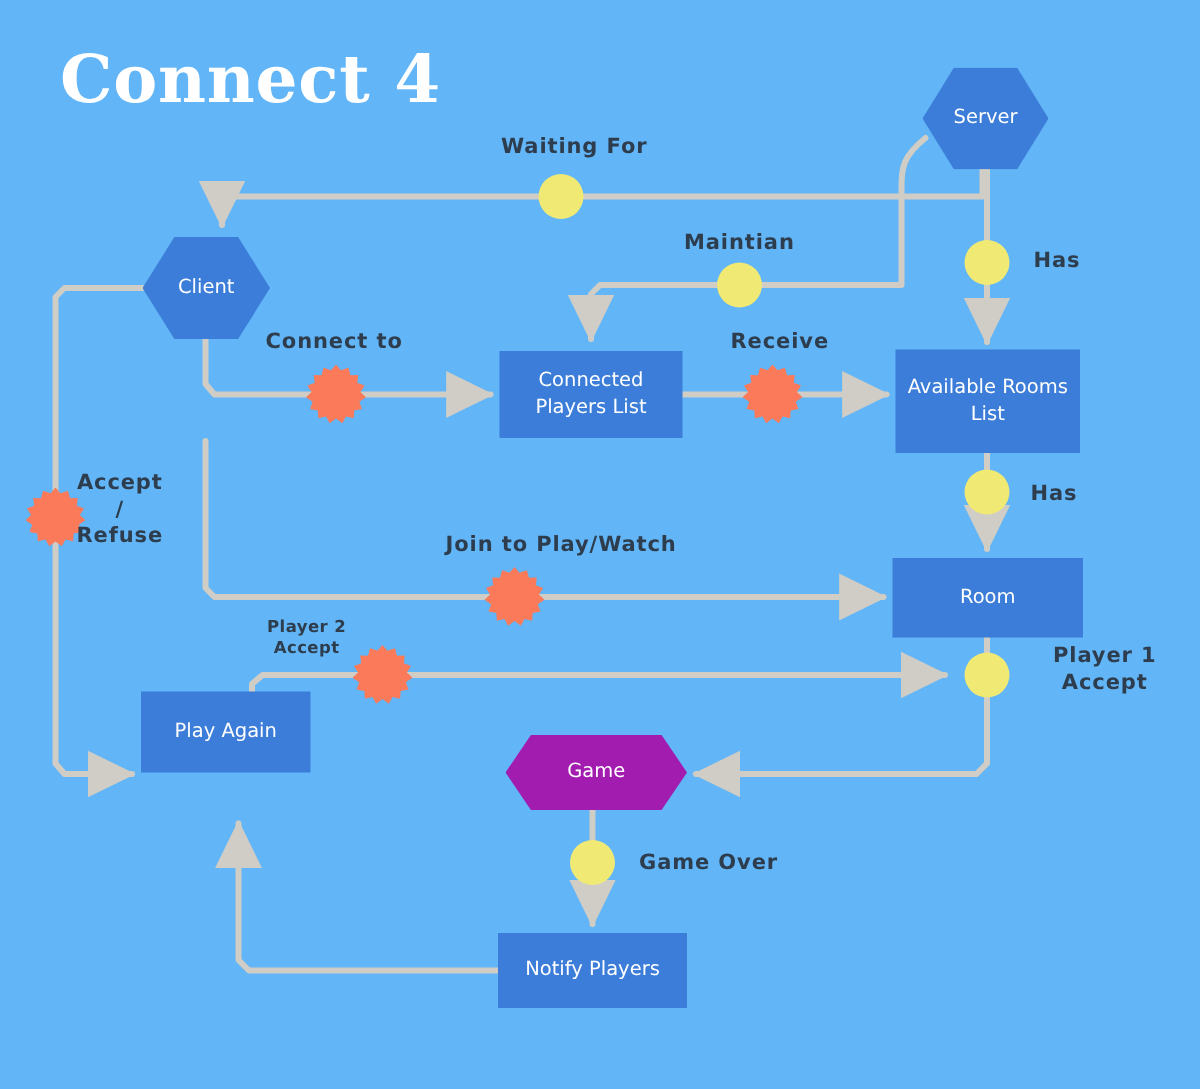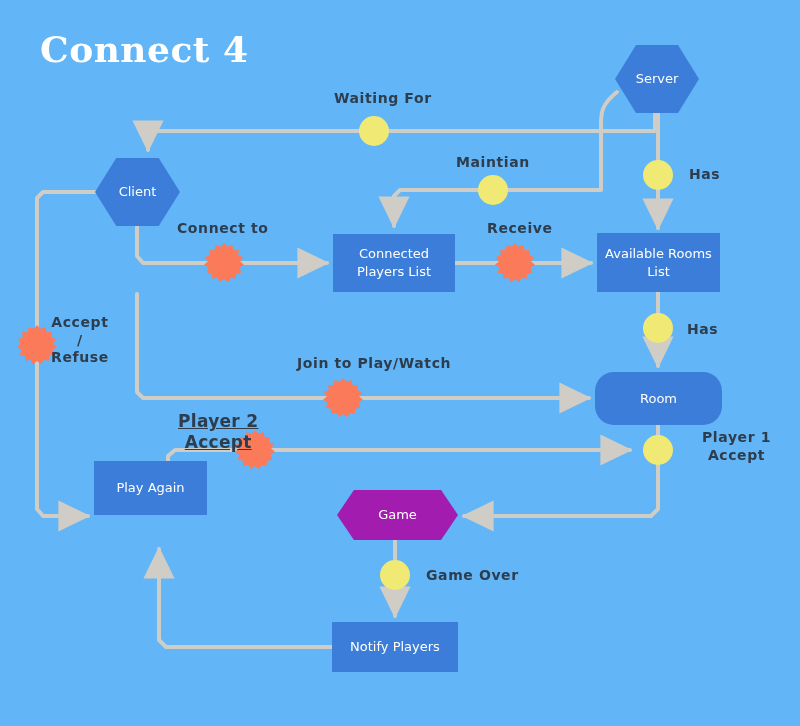--- a/index.html
+++ b/index.html
@@ -10,21 +10,21 @@
     overflow:hidden;
     position:relative;
   }
   #canvas{position:absolute;left:0;top:0;width:800px;height:726px;}
 
   .title{
     position:absolute;
     left:40px;top:28px;
     font-family:"DejaVu Serif","Liberation Serif",serif;
     font-weight:700;
-    font-size:36px;
+    font-size:44px;
     color:#ffffff;
     letter-spacing:0.5px;
     white-space:nowrap;
   }
 
   
   .node{
     position:absolute;
     display:flex;align-items:center;justify-content:center;
     text-align:center;
@@ -49,21 +49,21 @@
     position:absolute;
     color:#2e3d4d;
     font-family:"DejaVu Sans","Liberation Sans",sans-serif;
     font-weight:700;
     font-size:14px;
     letter-spacing:0.6px;
     white-space:pre-line;
     line-height:1.25;
     text-align:right;
   }
-  .lbl.small{font-size:17px;letter-spacing:0.3px;text-decoration:underline;}
+  .lbl.small{font-size:11px;letter-spacing:0.3px;}
   .lbl.center{text-align:center;}
 
   
   .dot{
     position:absolute;
     width:30px;height:30px;border-radius:50%;
     background:#f0ea75;
   }
   .burst{
     position:absolute;
@@ -126,26 +126,26 @@
 
 <div class="node hex" style="left:95px;top:158px;width:85px;height:68px;">
   <span>Client</span>
 </div>
 
 <div class="node rect" style="left:333px;top:234px;width:122px;height:58px;">
   <span style="white-space:pre-line;">Connected
 Players List</span>
 </div>
 
-<div class="node rect" style="left:597px;top:233px;width:123px;height:59px;text-align:center;">
+<div class="node rect" style="left:597px;top:233px;width:123px;height:69px;text-align:center;">
   <span style="white-space:pre-line;">Available Rooms
 List</span>
 </div>
 
-<div class="node rect" style="left:595px;top:372px;width:127px;height:53px;border-radius:19px;">
+<div class="node rect" style="left:595px;top:372px;width:127px;height:53px;">
   <span>Room</span>
 </div>
 
 <div class="node rect" style="left:94px;top:461px;width:113px;height:54px;">
   <span>Play Again</span>
 </div>
 
 <div class="node hex-wide" style="left:337px;top:490px;width:121px;height:50px;">
   <span>Game</span>
 </div>

